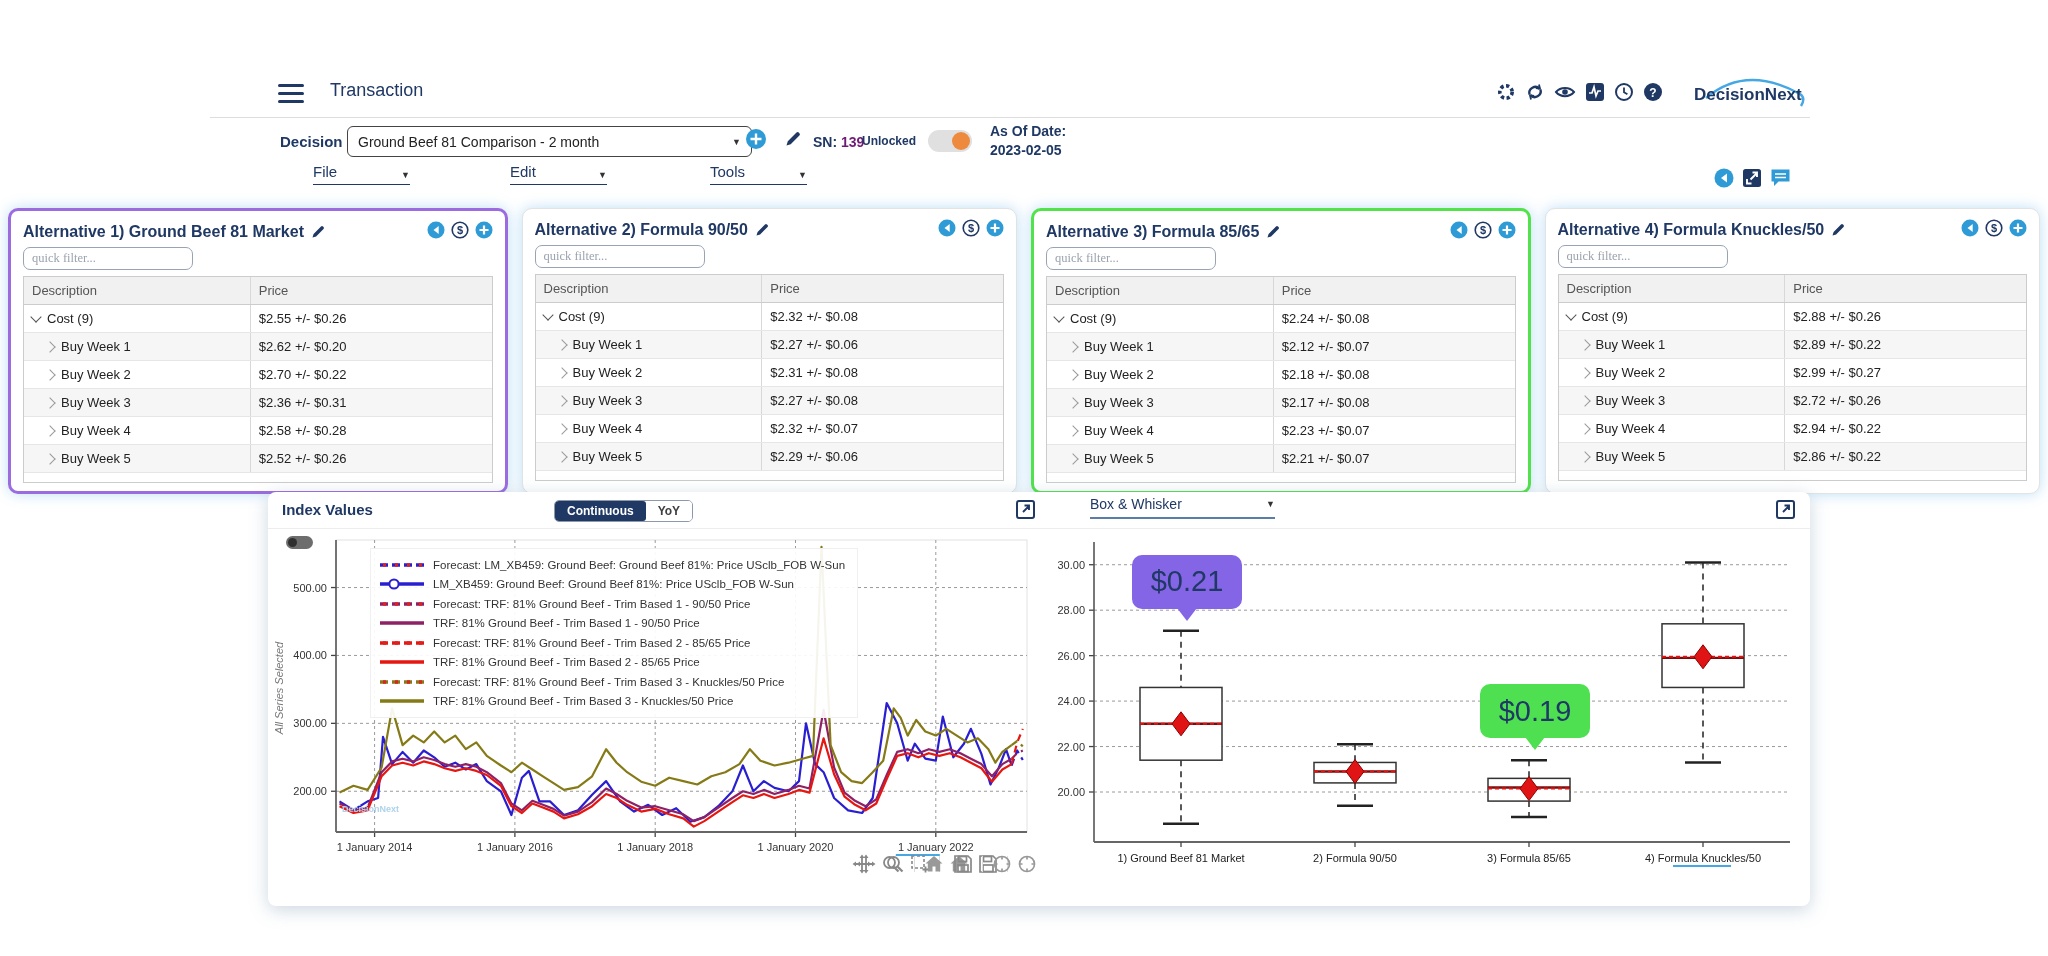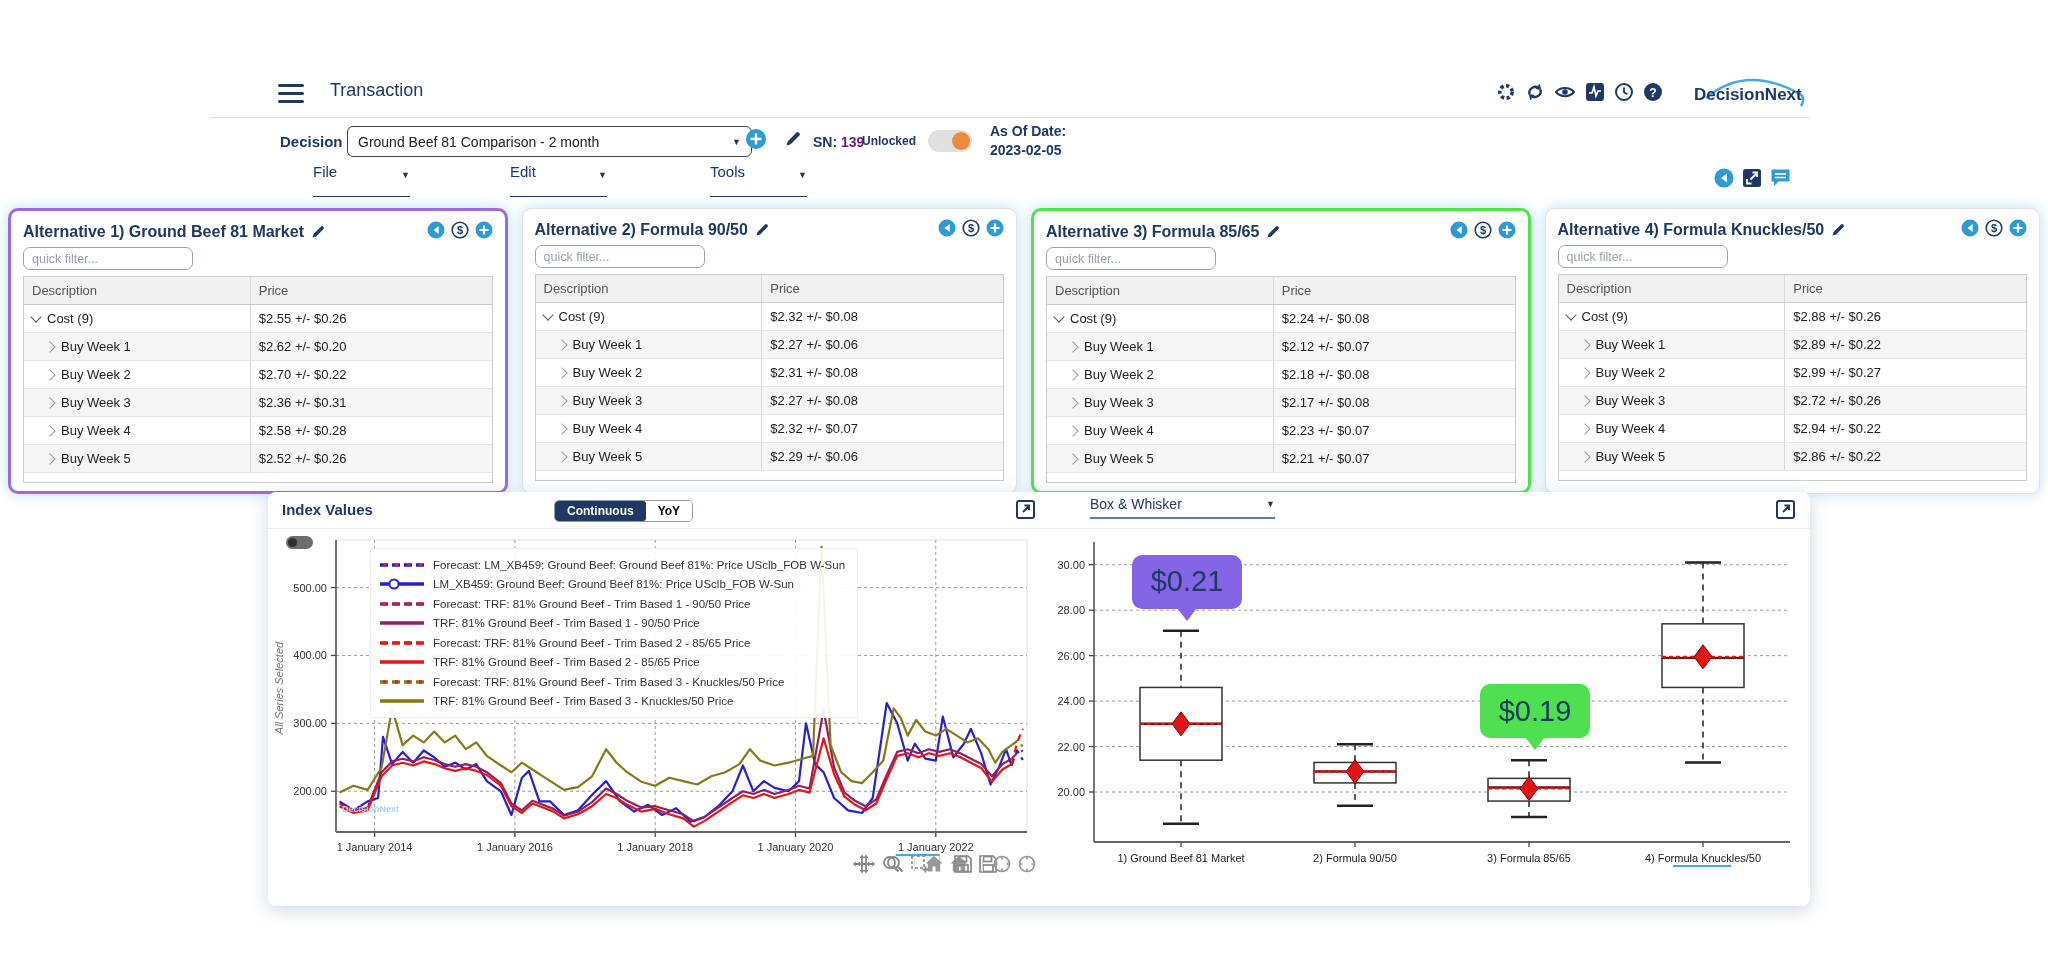--- a/index.html
+++ b/index.html
@@ -22,52 +22,52 @@
               padding:0 10px;font-size:14px;color:#222;cursor:pointer;}
   .caret{font-size:9px;color:#333;}
   .sn{left:813px;top:134px;font-size:14px;font-weight:bold;color:#1f3864;}
   .sn b{color:#701a75;font-weight:bold;}
   .lockstate{left:862px;top:134px;font-size:12px;font-weight:bold;color:#1f3864;}
   .toggle{left:928px;top:130px;width:44px;height:22px;background:#e0e0e0;border-radius:11px;cursor:pointer;}
   .toggle .knob{position:absolute;right:2px;top:2px;width:18px;height:18px;border-radius:50%;background:#ee8a3e;}
   .asof{left:990px;top:122px;font-size:14px;font-weight:bold;color:#1f3864;line-height:19px;}
   
   .menu{top:163px;width:97px;border-bottom:1.5px solid #1f3864;display:flex;justify-content:space-between;
-        align-items:flex-end;padding-bottom:16px;font-size:15px;color:#1f3864;cursor:pointer;}
+        align-items:flex-end;padding-bottom:4px;font-size:15px;color:#1f3864;cursor:pointer;}
   .menu-icons{left:1714px;top:168px;display:flex;gap:8px;align-items:center;}
   
   .panels-row{left:8px;top:208px;width:2032px;display:flex;gap:14px;}
   .panel-card{flex:1;background:#fff;border:1.5px solid #e3e3e3;border-radius:10px;padding:9px 12px 8px 12px;
               box-shadow:0 0 14px rgba(110,185,235,.45);}
   .panel-head{display:flex;align-items:center;justify-content:space-between;height:24px;}
   .panel-title{display:flex;align-items:center;gap:7px;font-size:16px;font-weight:bold;color:#1f3864;}
   .panel-icons{display:flex;gap:6px;align-items:center;}
   .qf-input{margin-top:3px;width:152px;height:21px;border:1.5px solid #98a4b4;border-radius:7px;
-            padding:0 8px;font-size:12.5px;color:#15803d;font-family:Liberation Sans, sans-serif;outline:none;}
+            padding:0 8px;font-size:12.5px;color:#15803d;font-family:Liberation Serif, serif;outline:none;}
   .qf-input::placeholder{color:#9aa3ad;}
   .tbl{margin-top:6px;border:1px solid #ccc;font-size:13px;color:#222;}
   .thead{display:flex;background:#f1f1f1;border-bottom:1px solid #ccc;color:#555;}
   .tcell{padding:6px 8px;box-sizing:border-box;}
   .tdesc{width:48.5%;border-right:1px solid #d8d8d8;display:flex;align-items:center;gap:7px;}
   .tprice{width:51.5%;}
   .trow{display:flex;border-bottom:1px solid #e6e6e6;background:#fff;}
   .trow.alt{background:#f6f6f6;}
   .lvl1{padding-left:22px;}
   .chev{width:7px;height:7px;display:inline-block;border-right:1.8px solid #555;border-bottom:1.8px solid #555;}
   .chev.down{transform:rotate(45deg);margin-top:-3px;}
   .chev.right{transform:rotate(-45deg);border-color:#9a9a9a;}
   .tstub{height:9px;background:#fff;}
   
   .charts-card{left:268px;top:492px;width:1542px;height:414px;background:#fff;border-radius:8px;
                box-shadow:0 4px 18px rgba(110,140,170,.35);}
   .card-div{left:0;top:36px;width:1542px;height:1px;background:#ededed;}
   .lc-title{left:14px;top:9px;font-size:15px;font-weight:bold;color:#1f3864;}
   .seg{left:286px;top:8px;display:flex;border:1.5px solid #8d99a8;border-radius:5px;overflow:hidden;
        font-size:12px;font-weight:bold;cursor:pointer;}
-  .seg-opt{padding:3px 12px;color:#000000;background:#fff;}
+  .seg-opt{padding:3px 12px;color:#404040;background:#fff;}
   .seg-opt.active{background:#1f3864;color:#fff;border-radius:3px;}
   .expand-btn{width:19px;height:19px;cursor:pointer;}
   .bw-select{left:50px;top:4px;width:185px;border-bottom:2px solid #5b7ea6;display:flex;
              justify-content:space-between;align-items:center;padding-bottom:5px;font-size:14px;
              color:#1f3864;cursor:pointer;gap:16px;}
   .chart-wrap{position:absolute;}
   #line-wrap{left:2px;top:40px;width:768px;height:352px;}
   #box-wrap{left:782px;top:40px;width:750px;height:352px;}
   .mini-toggle{position:absolute;left:16px;top:4px;width:27px;height:13px;background:#6d6d6d;border-radius:7px;cursor:pointer;}
   .mini-toggle .knob{position:absolute;left:2px;top:2px;width:9px;height:9px;border-radius:50%;background:#2f2f2f;}

